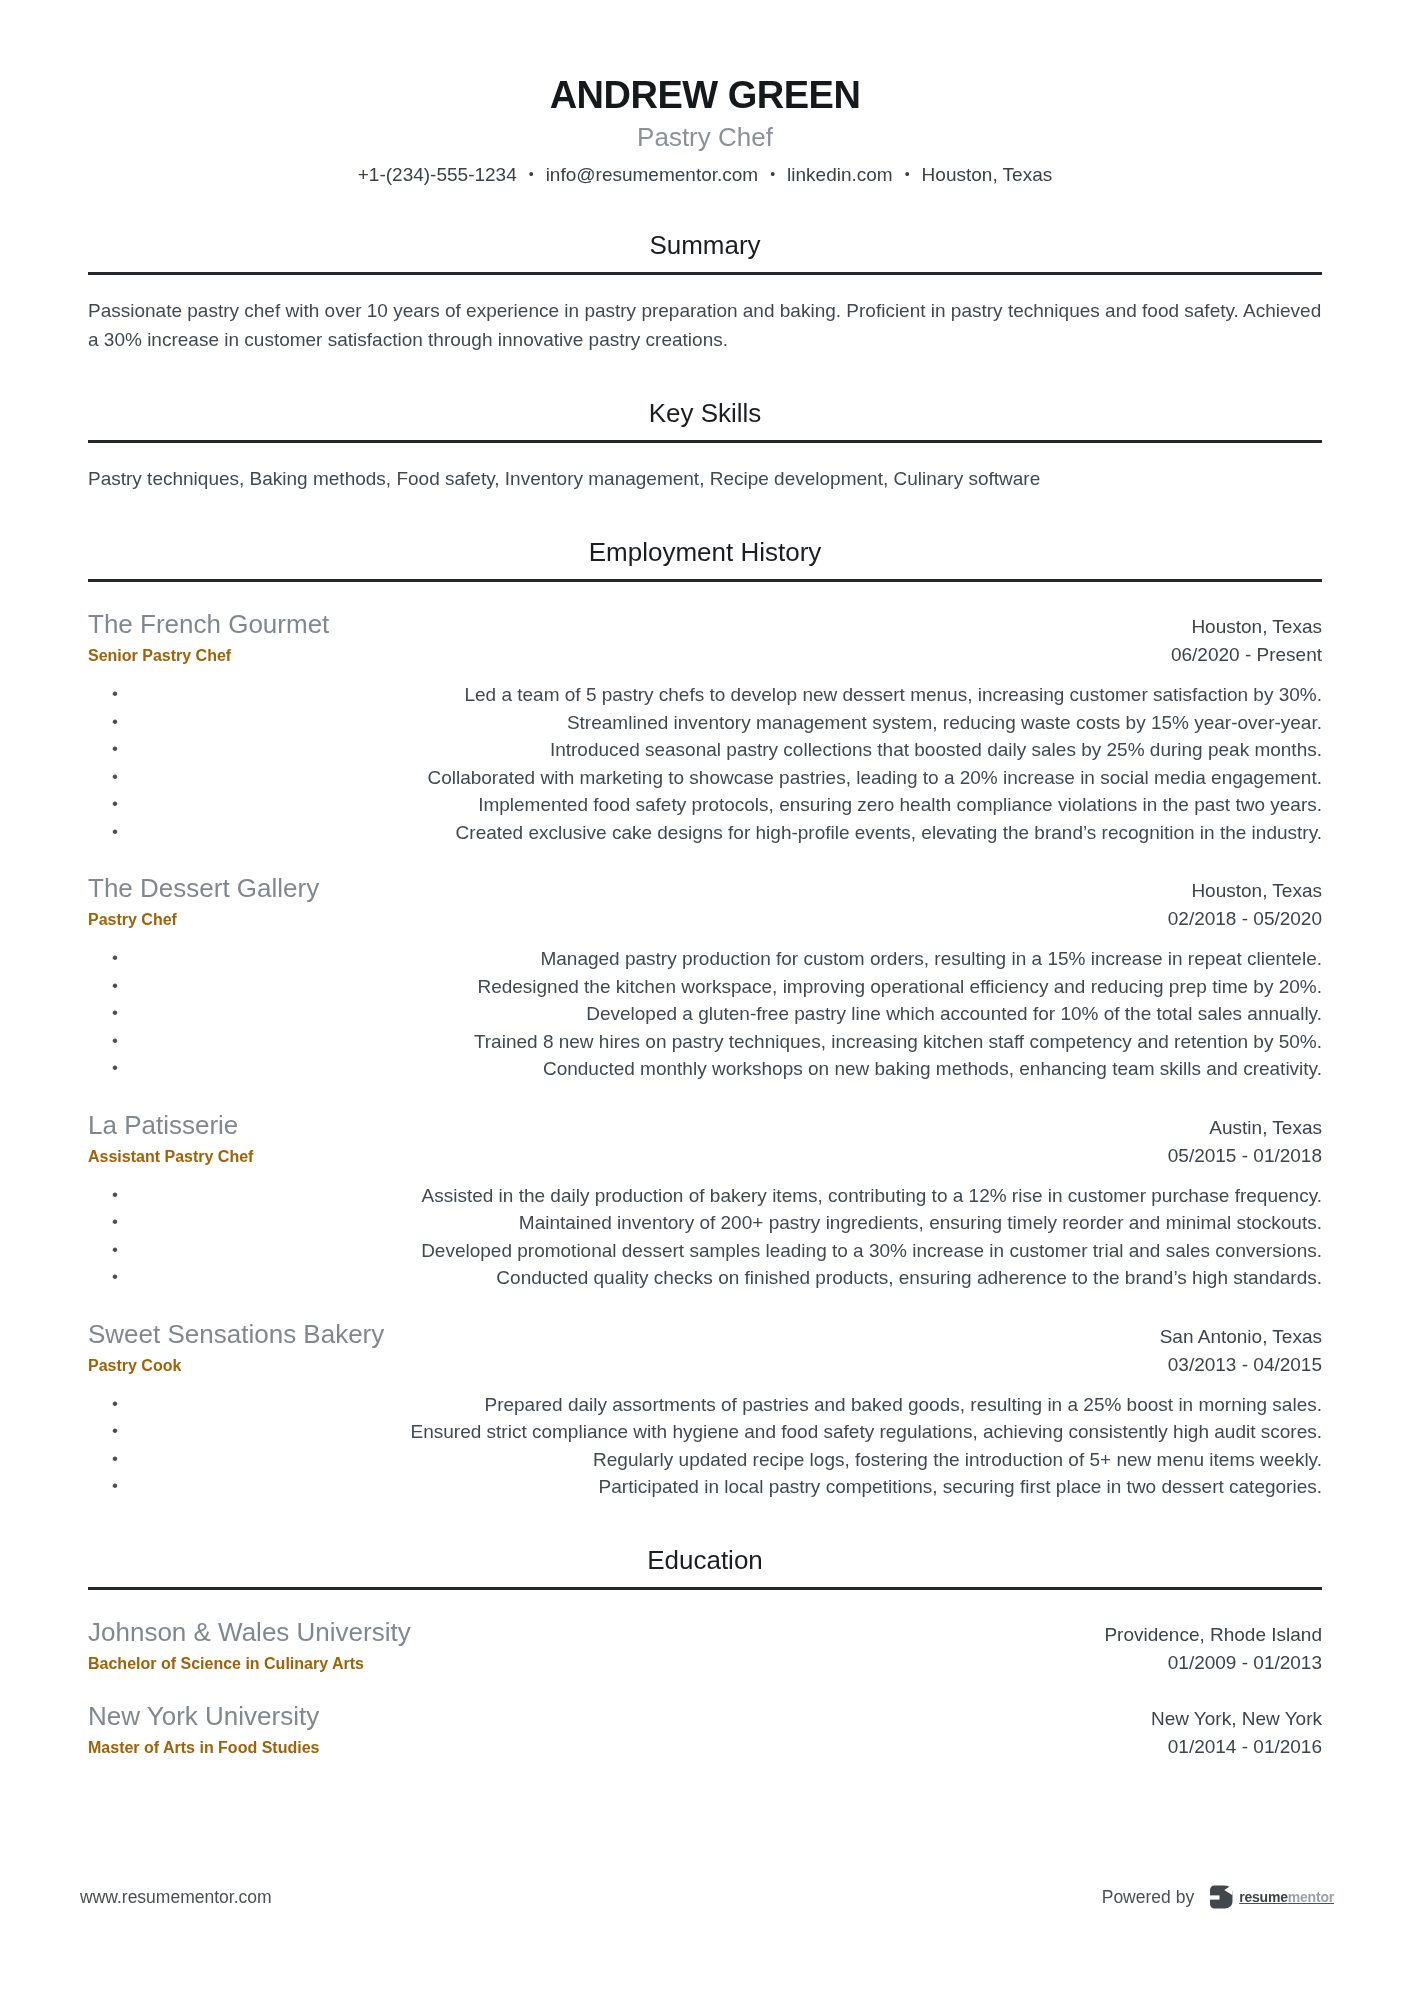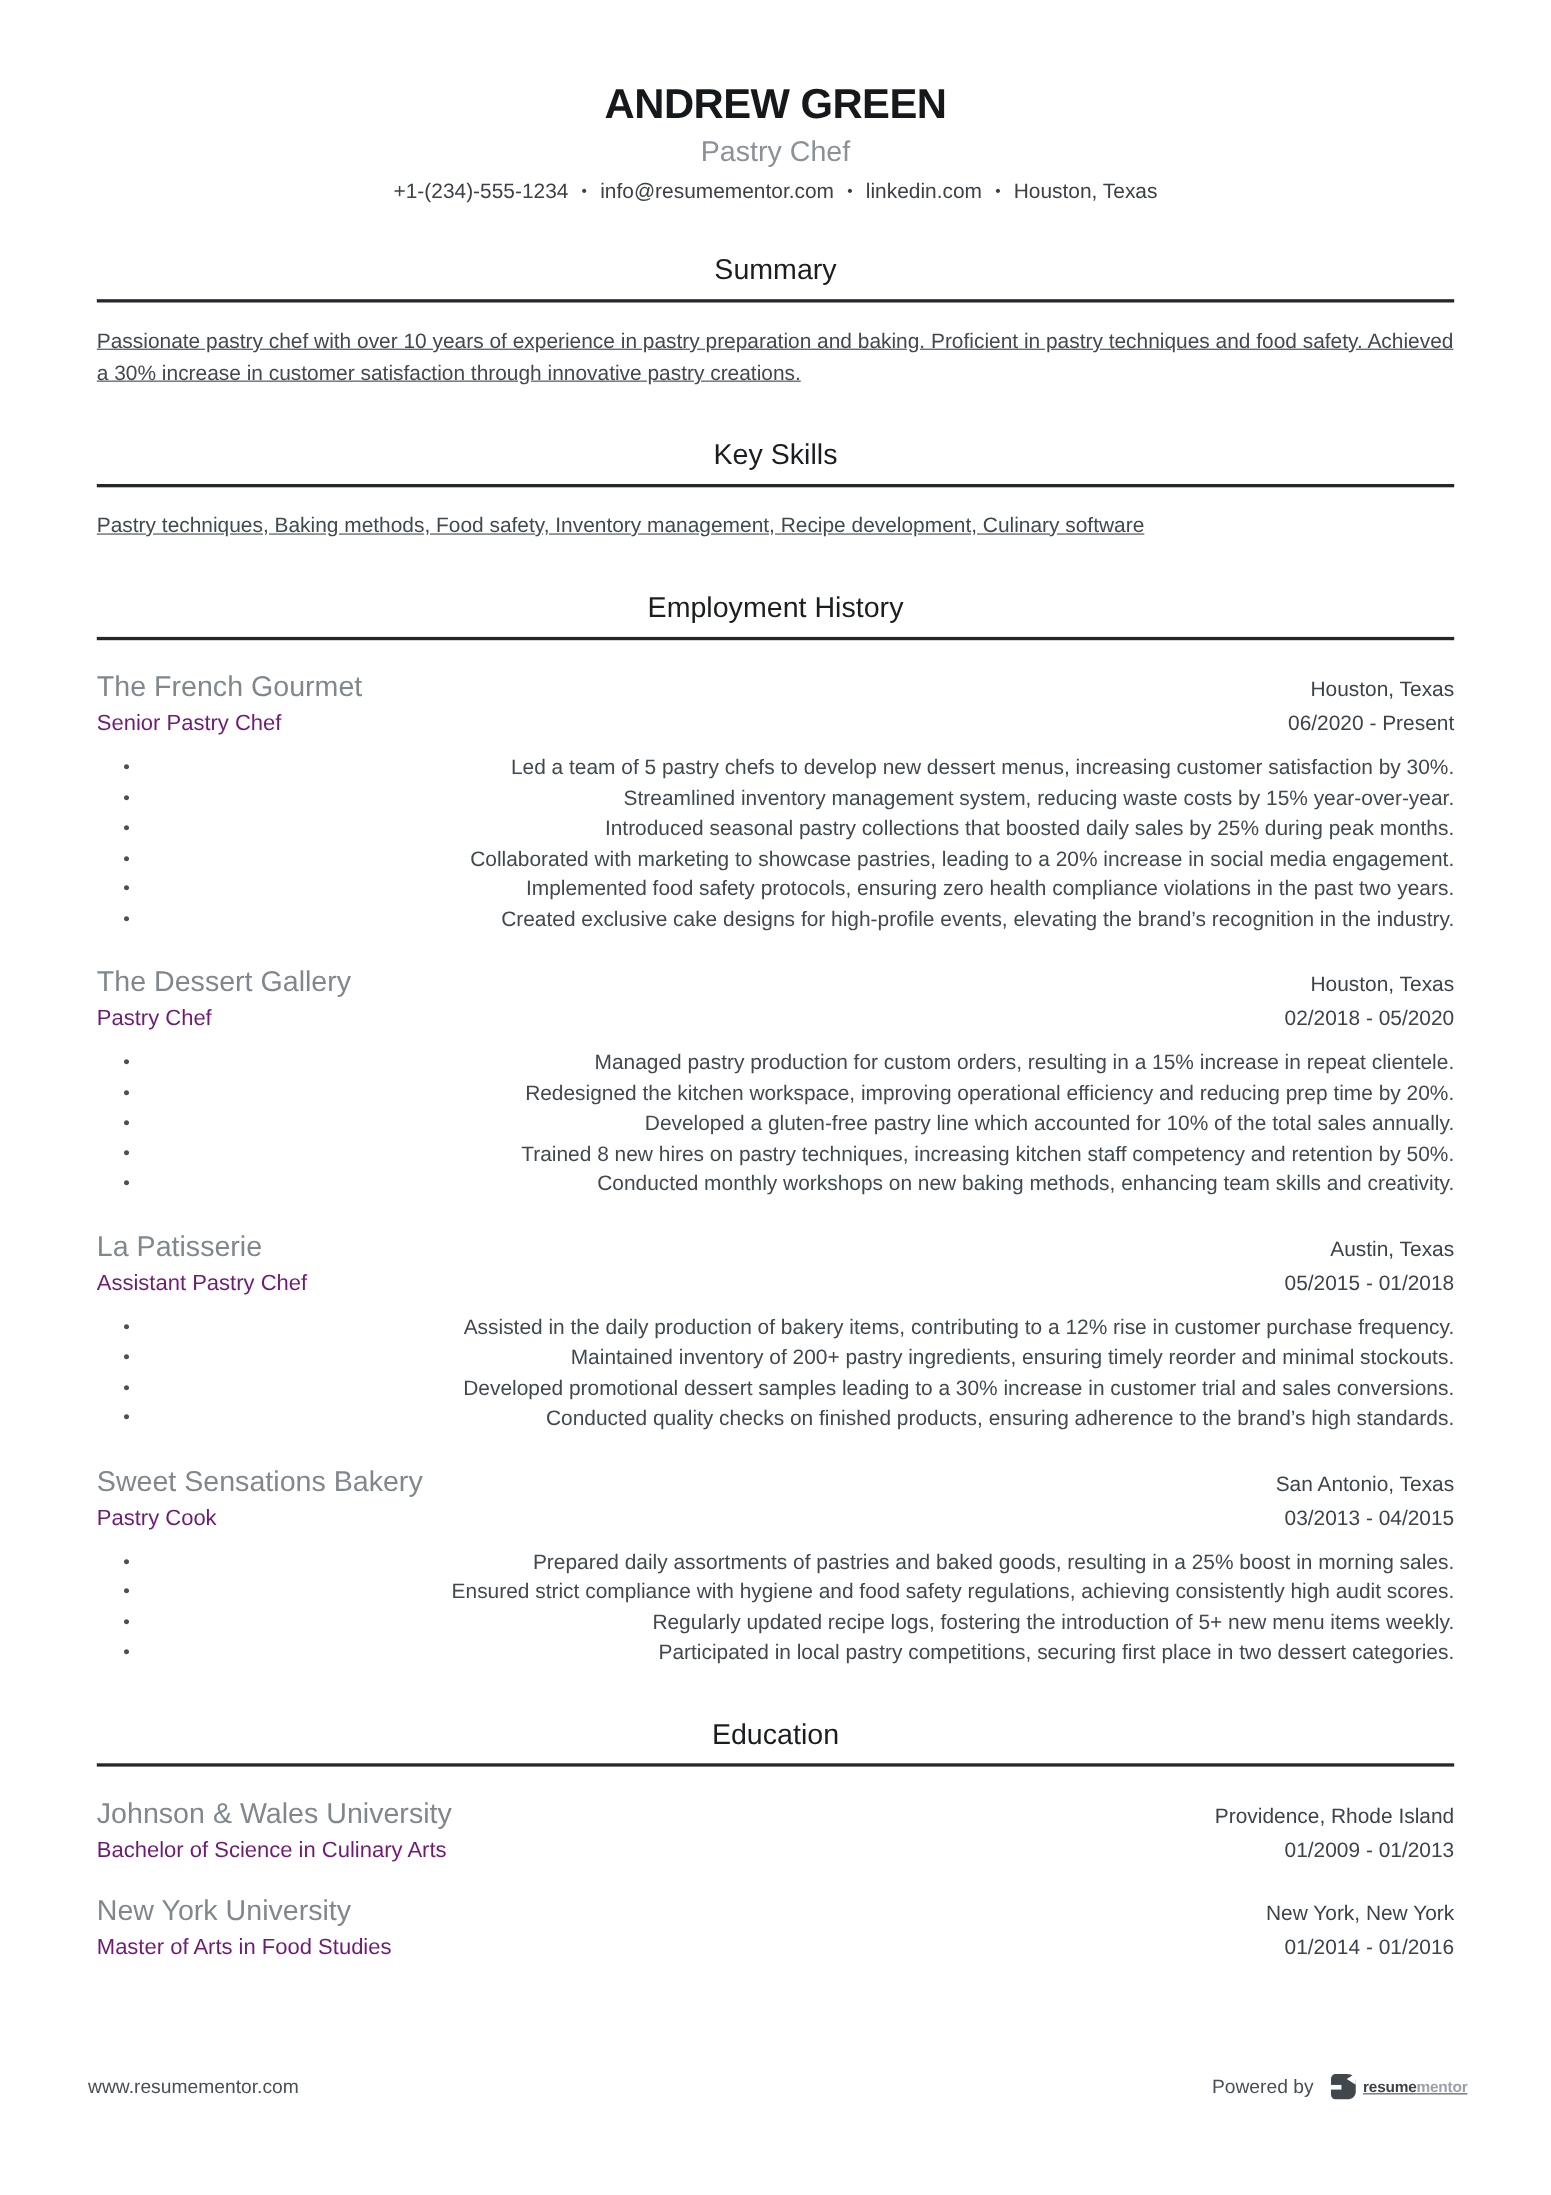--- a/index.html
+++ b/index.html
@@ -55,38 +55,37 @@
   .rule {
     border: 0;
     border-top: 3px solid #24272b;
     margin: 11px 0 0;
   }
   .section-text {
     margin: 21px 0 0;
     font-size: 19px;
     line-height: 29px;
     color: #414950;
-    text-decoration: underline;
   }
   
   .entry { margin-top: 27px; }
   .entry-row {
     display: flex;
     justify-content: space-between;
     align-items: baseline;
   }
   .company {
     font-size: 26px;
     color: #80888e;
   }
   .role {
     margin-top: 7px;
-    font-size: 20px;
-    font-weight: 400;
-    color: #701a75;
+    font-size: 16px;
+    font-weight: 700;
+    color: #a16207;
   }
   .loc, .dates {
     font-size: 19px;
     color: #3c434a;
     text-align: right;
     white-space: nowrap;
   }
   .bullets {
     list-style: none;
     margin: 15px 0 0;

